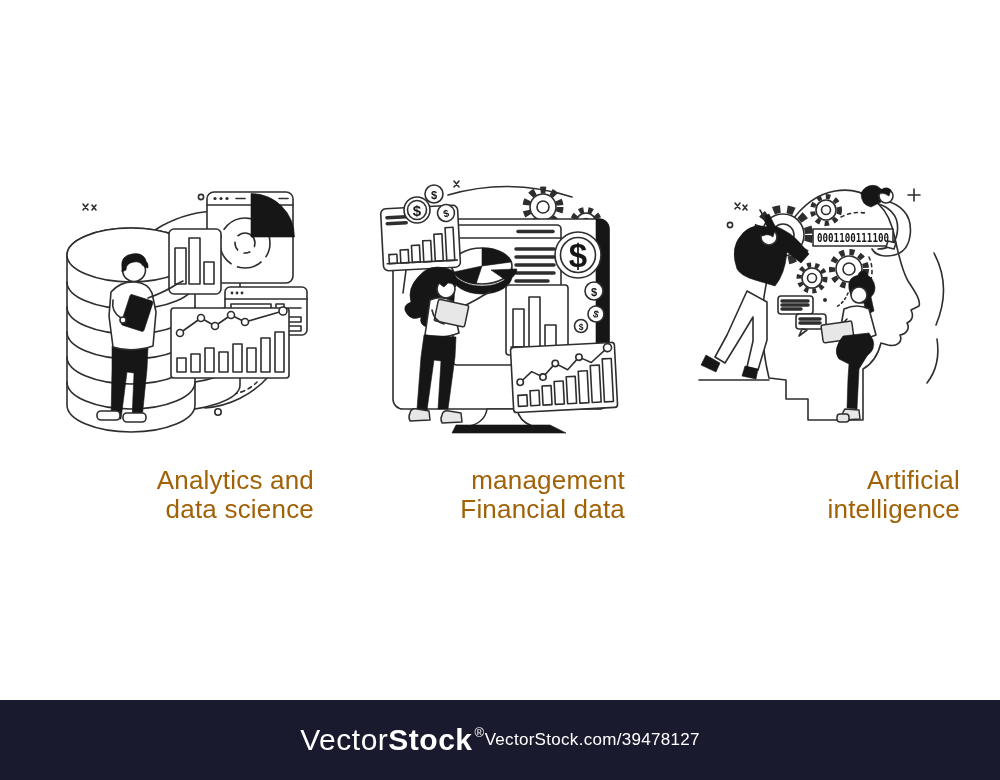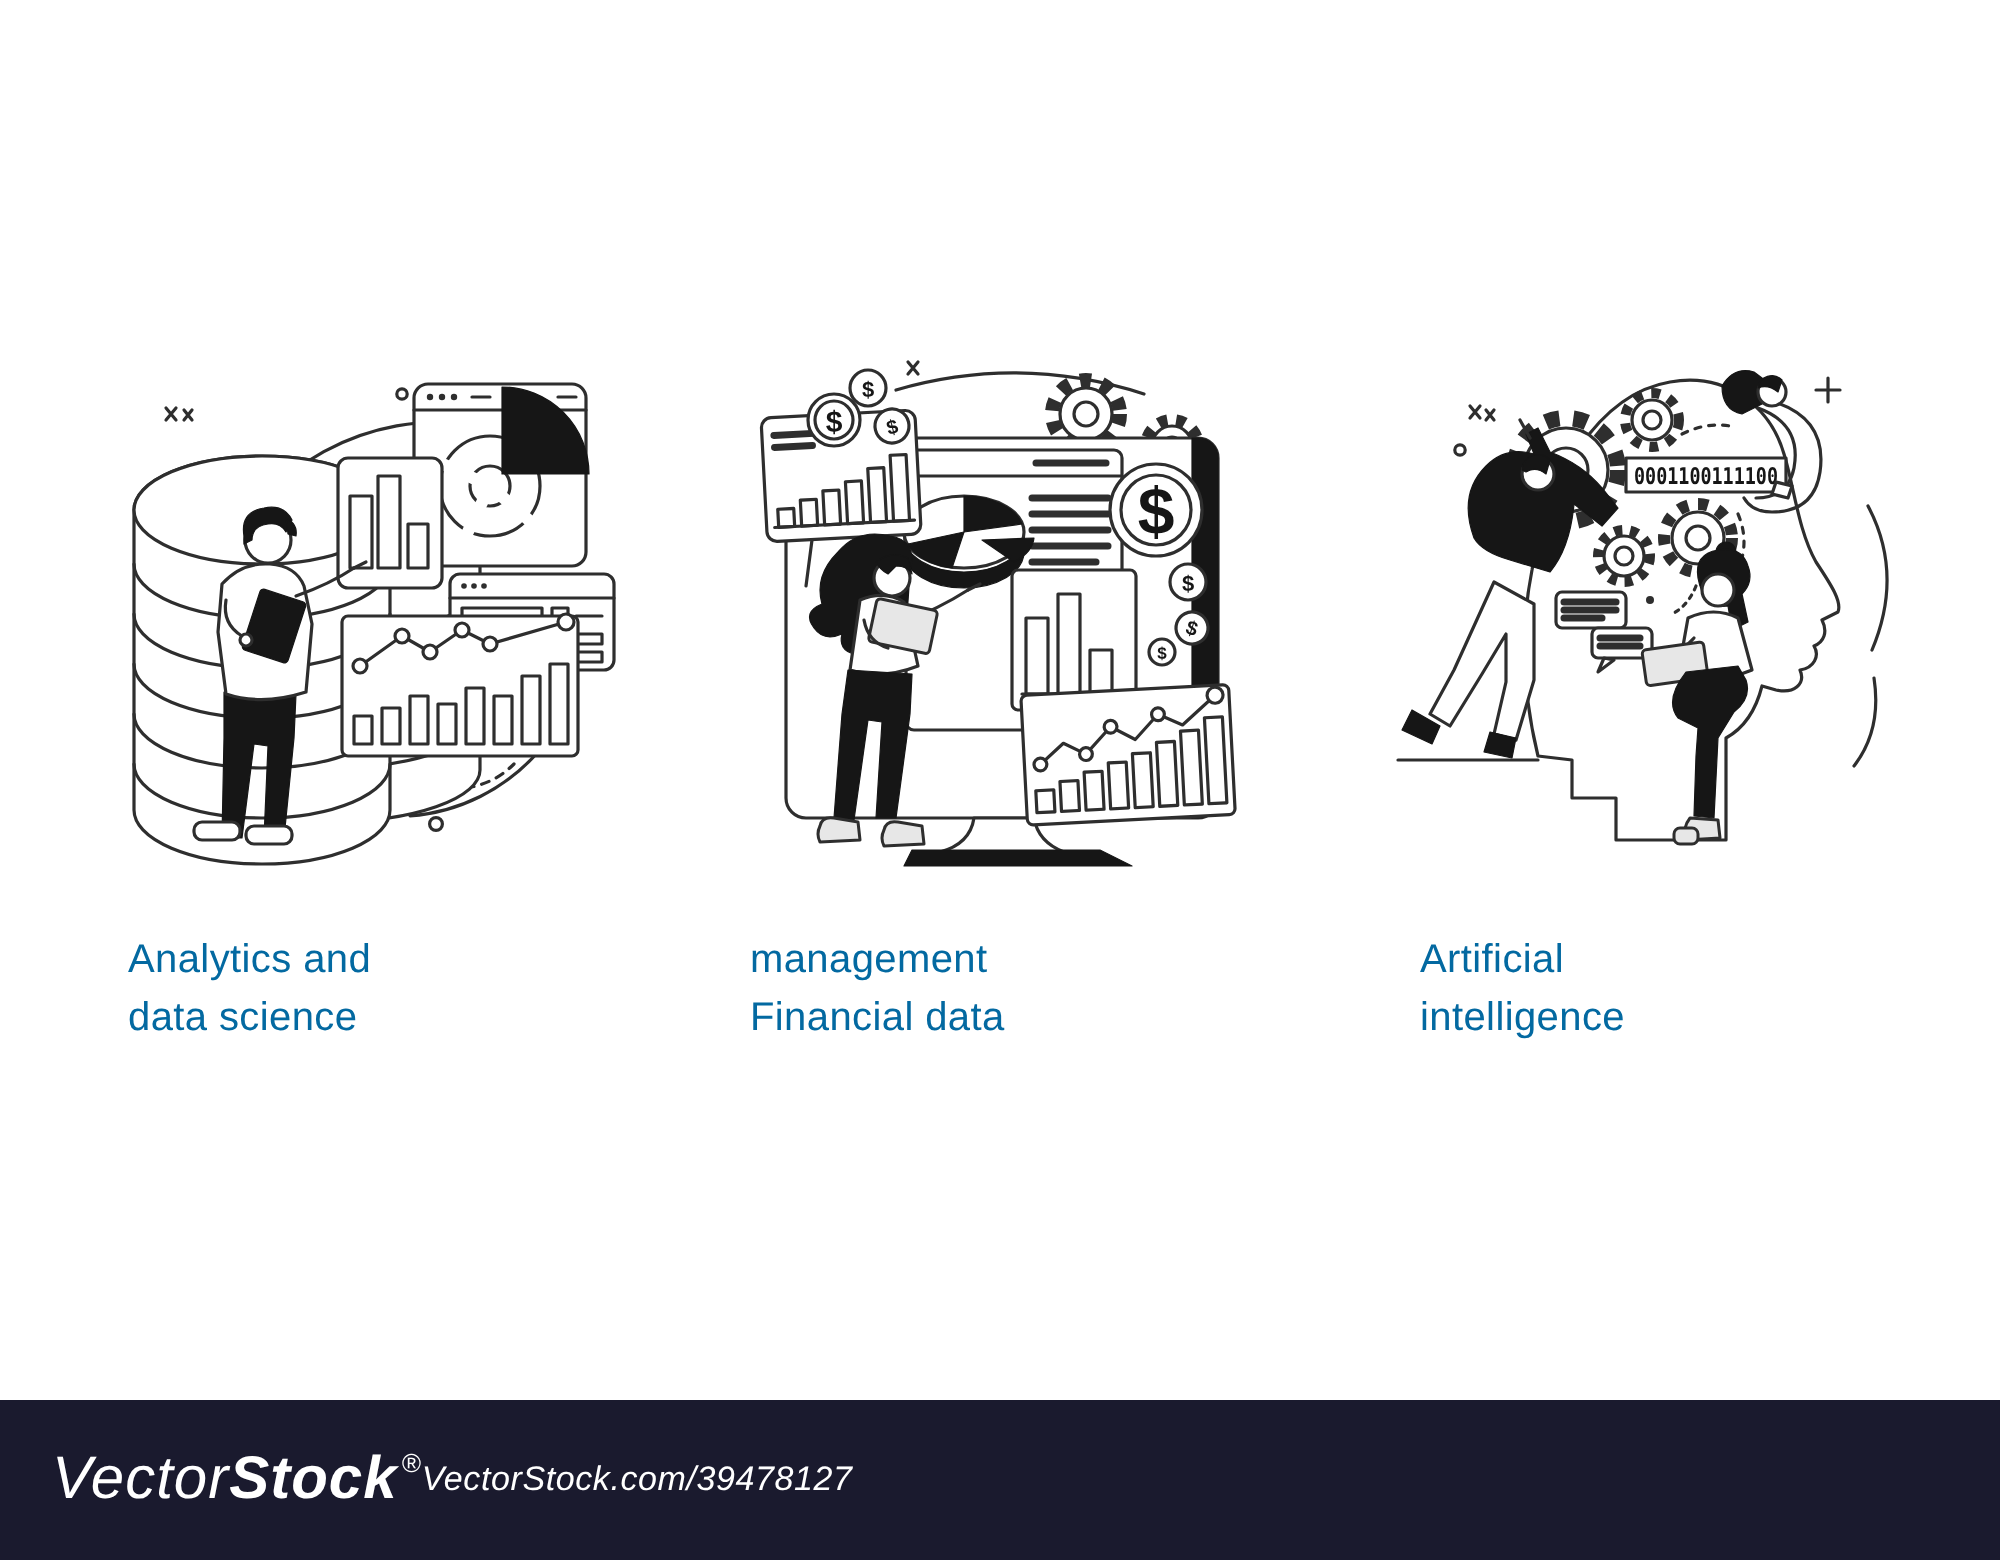--- a/index.html
+++ b/index.html
@@ -1,26 +1,26 @@
 <!DOCTYPE html>
 <html><head>
 <meta charset="utf-8">
 <style>
   html,body{margin:0;padding:0;background:#fff;}
   .stage{position:relative;width:1000px;height:780px;background:#fff;overflow:hidden;
          font-family:"Liberation Sans",sans-serif;}
   .illus{position:absolute;}
-  .caption{position:absolute;width:250px;text-align:left;color:#0369a1;
-           font-size:20px;line-height:29px;font-weight:400;letter-spacing:0.2px;}
+  .caption{position:absolute;width:250px;text-align:right;color:#a16207;
+           font-size:26px;line-height:29px;font-weight:400;letter-spacing:0.2px;}
   .caption-1{left:64px;top:466px;}
   .caption-2{left:375px;top:466px;}
   .caption-3{left:710px;top:466px;}
   .wm-bar{position:absolute;left:0;right:0;bottom:0;height:80px;background:#1a1a2e;
-          display:flex;align-items:center;justify-content:flex-start;
-          padding:0 26px;box-sizing:border-box;color:#ffffff;font-style:italic;}
+          display:flex;align-items:center;justify-content:center;
+          padding:0 26px;box-sizing:border-box;color:#ffffff;}
   .wm-logo{font-size:30px;letter-spacing:0.5px;white-space:nowrap;}
   .wm-logo .light{font-weight:400;}
   .wm-logo .bold{font-weight:700;}
   .wm-logo .reg{font-size:13px;vertical-align:13px;margin-left:2px;font-weight:400;}
   .wm-url{font-size:17px;font-weight:400;letter-spacing:0.3px;white-space:nowrap;}
   
   .ln{fill:none;stroke:#2e2e2e;stroke-width:1.6;stroke-linecap:round;stroke-linejoin:round;}
   .wh{fill:#ffffff;stroke:#2e2e2e;stroke-width:1.6;stroke-linejoin:round;}
   .bk{fill:#161616;stroke:#161616;stroke-width:0.6;stroke-linejoin:round;}
   .gr{fill:#e7e7e7;stroke:#2e2e2e;stroke-width:1.5;stroke-linejoin:round;}

